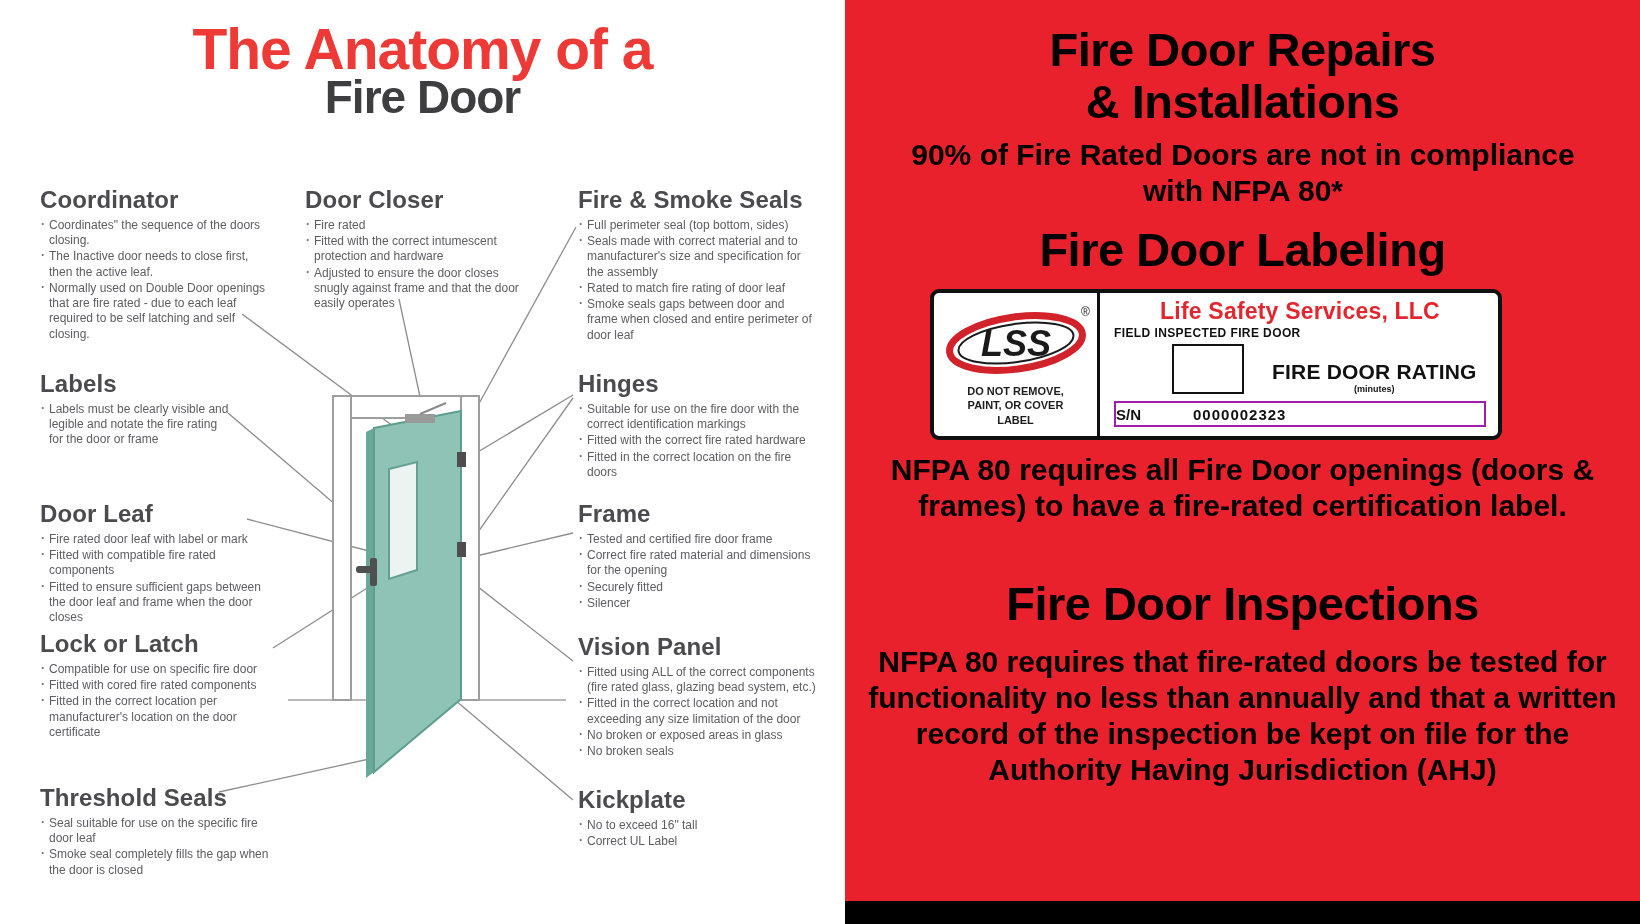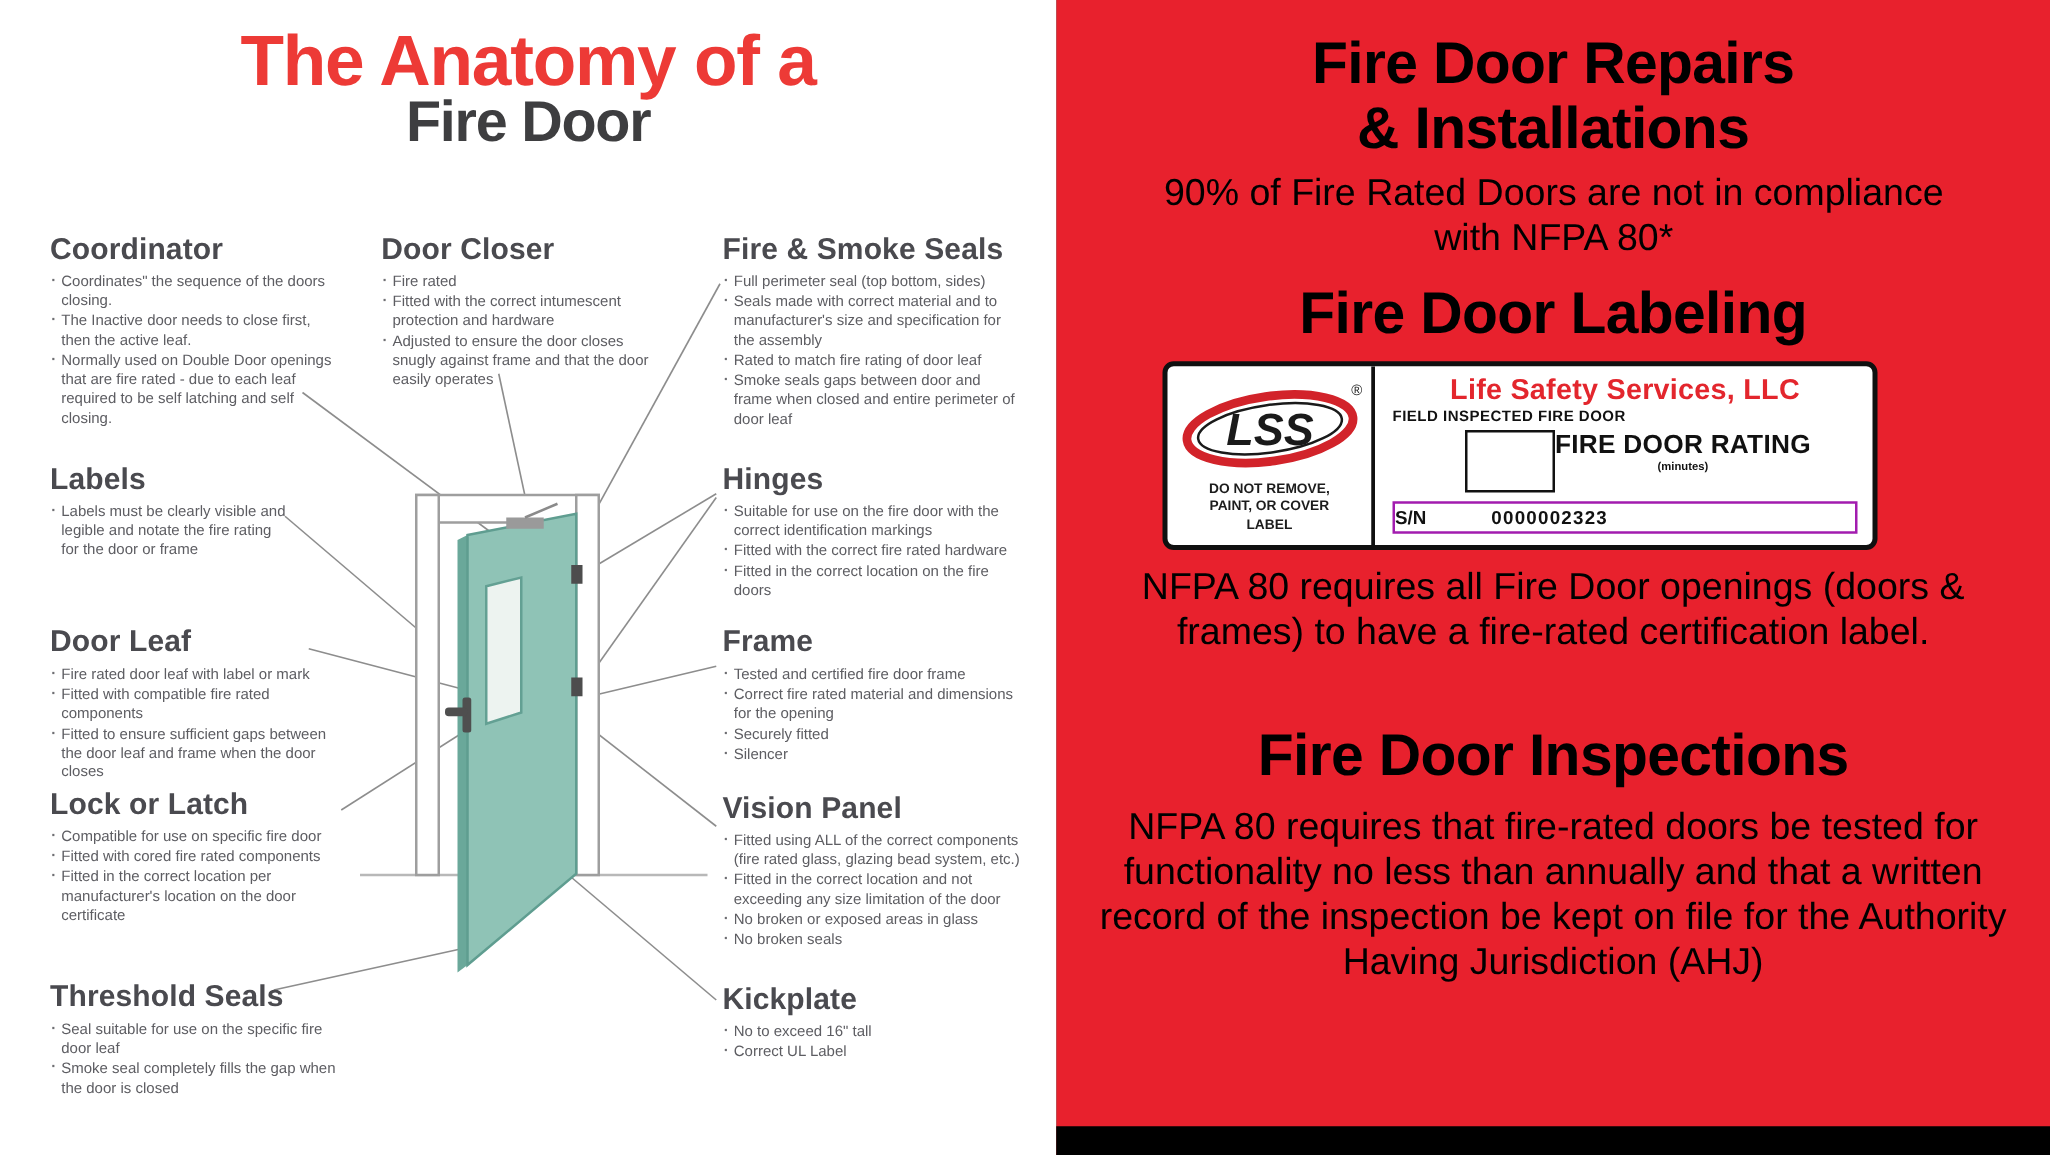--- a/index.html
+++ b/index.html
@@ -1,47 +1,47 @@
 <!DOCTYPE html>
 <html><head>
 <meta charset="utf-8">
 <style>
   * { margin:0; padding:0; box-sizing:border-box; }
   html,body { width:1640px; height:924px; }
   body { font-family:"Liberation Sans", sans-serif; background:#fff; }
-  #canvas { position:relative; width:1640px; height:924px; overflow:hidden; background:#14b8a6; }
+  #canvas { position:relative; width:1640px; height:924px; overflow:hidden; background:#f97316; }
 
   
   #left-panel { position:absolute; left:0; top:0; width:845px; height:924px; background:#ffffff; }
   .main-title { position:absolute; left:0; top:20px; width:845px; text-align:center; line-height:1.02; letter-spacing:-1px; }
   .main-title .t1 { font-size:57px; font-weight:800; color:#ed3a36; }
   .main-title .t2 { font-size:46px; font-weight:800; color:#3e3e40; margin-top:-4px; }
 
   .section { position:absolute; }
   .section h3 { font-size:24px; font-weight:bold; color:#4a4a4f; margin-bottom:4px; letter-spacing:0.1px; }
   .section ul { list-style:none; }
   .section li { font-size:12px; color:#5d5d62; line-height:1.27; position:relative; padding-left:9px; margin-bottom:1px; }
   .section li::before { content:"·"; position:absolute; left:1px; top:-1px; font-weight:bold; color:#6e6e72; }
 
   #diagram-svg { position:absolute; left:0; top:0; width:845px; height:924px; }
 
   
   #right-panel { position:absolute; left:845px; top:0; width:795px; height:924px; background:#e8212d; }
   .rp-h { position:absolute; width:795px; text-align:center; font-weight:800; color:#000; font-size:47px; line-height:1.1; letter-spacing:-0.5px; }
-  .rp-p { position:absolute; text-align:center; font-weight:400; color:#000; font-size:30px; line-height:1.2; }
+  .rp-p { position:absolute; text-align:center; font-weight:700; color:#000; font-size:30px; line-height:1.2; }
   #rp-bottom-bar { position:absolute; left:0; bottom:0; width:795px; height:23px; background:#000; }
 
   
   .label-card { position:absolute; left:85px; top:289px; width:572px; height:151px; background:#fff; border:4px solid #101010; border-radius:9px; display:flex; overflow:hidden; }
   .label-left { width:166px; border-right:3px solid #101010; display:flex; flex-direction:column; align-items:center; justify-content:space-between; padding:8px 5px 9px; }
   .do-not-remove { font-size:11px; font-weight:bold; color:#1c1c1c; text-align:center; line-height:1.3; width:130px; }
   .label-right { flex:1; display:flex; flex-direction:column; padding:5px 12px 9px 14px; }
   .company { color:#e3262d; font-size:23px; font-weight:bold; text-align:center; letter-spacing:0.2px; }
   .field-inspected { font-size:12px; font-weight:bold; color:#111; text-align:left; letter-spacing:0.4px; margin-top:1px; }
-  .rating-row { display:flex; align-items:flex-start; gap:0; margin-top:4px; padding-left:58px; }
+  .rating-row { display:flex; align-items:flex-end; gap:28px; margin-top:4px; padding-left:58px; }
   .rating-box { width:72px; height:50px; border:2px solid #111; background:#fff; }
   .rating-text { text-align:center; }
   .rating-title { font-size:21px; font-weight:bold; color:#111; letter-spacing:0.2px; }
   .minutes { font-size:9px; font-weight:bold; color:#111; }
   .sn-row { margin-top:auto; border:2px solid #a21caf; height:26px; display:flex; align-items:center; padding:0 0; font-size:15px; font-weight:bold; color:#111; }
   .sn-row .sn-val { margin-left:52px; letter-spacing:1px; }
 </style>
 </head>
 <body>
 

